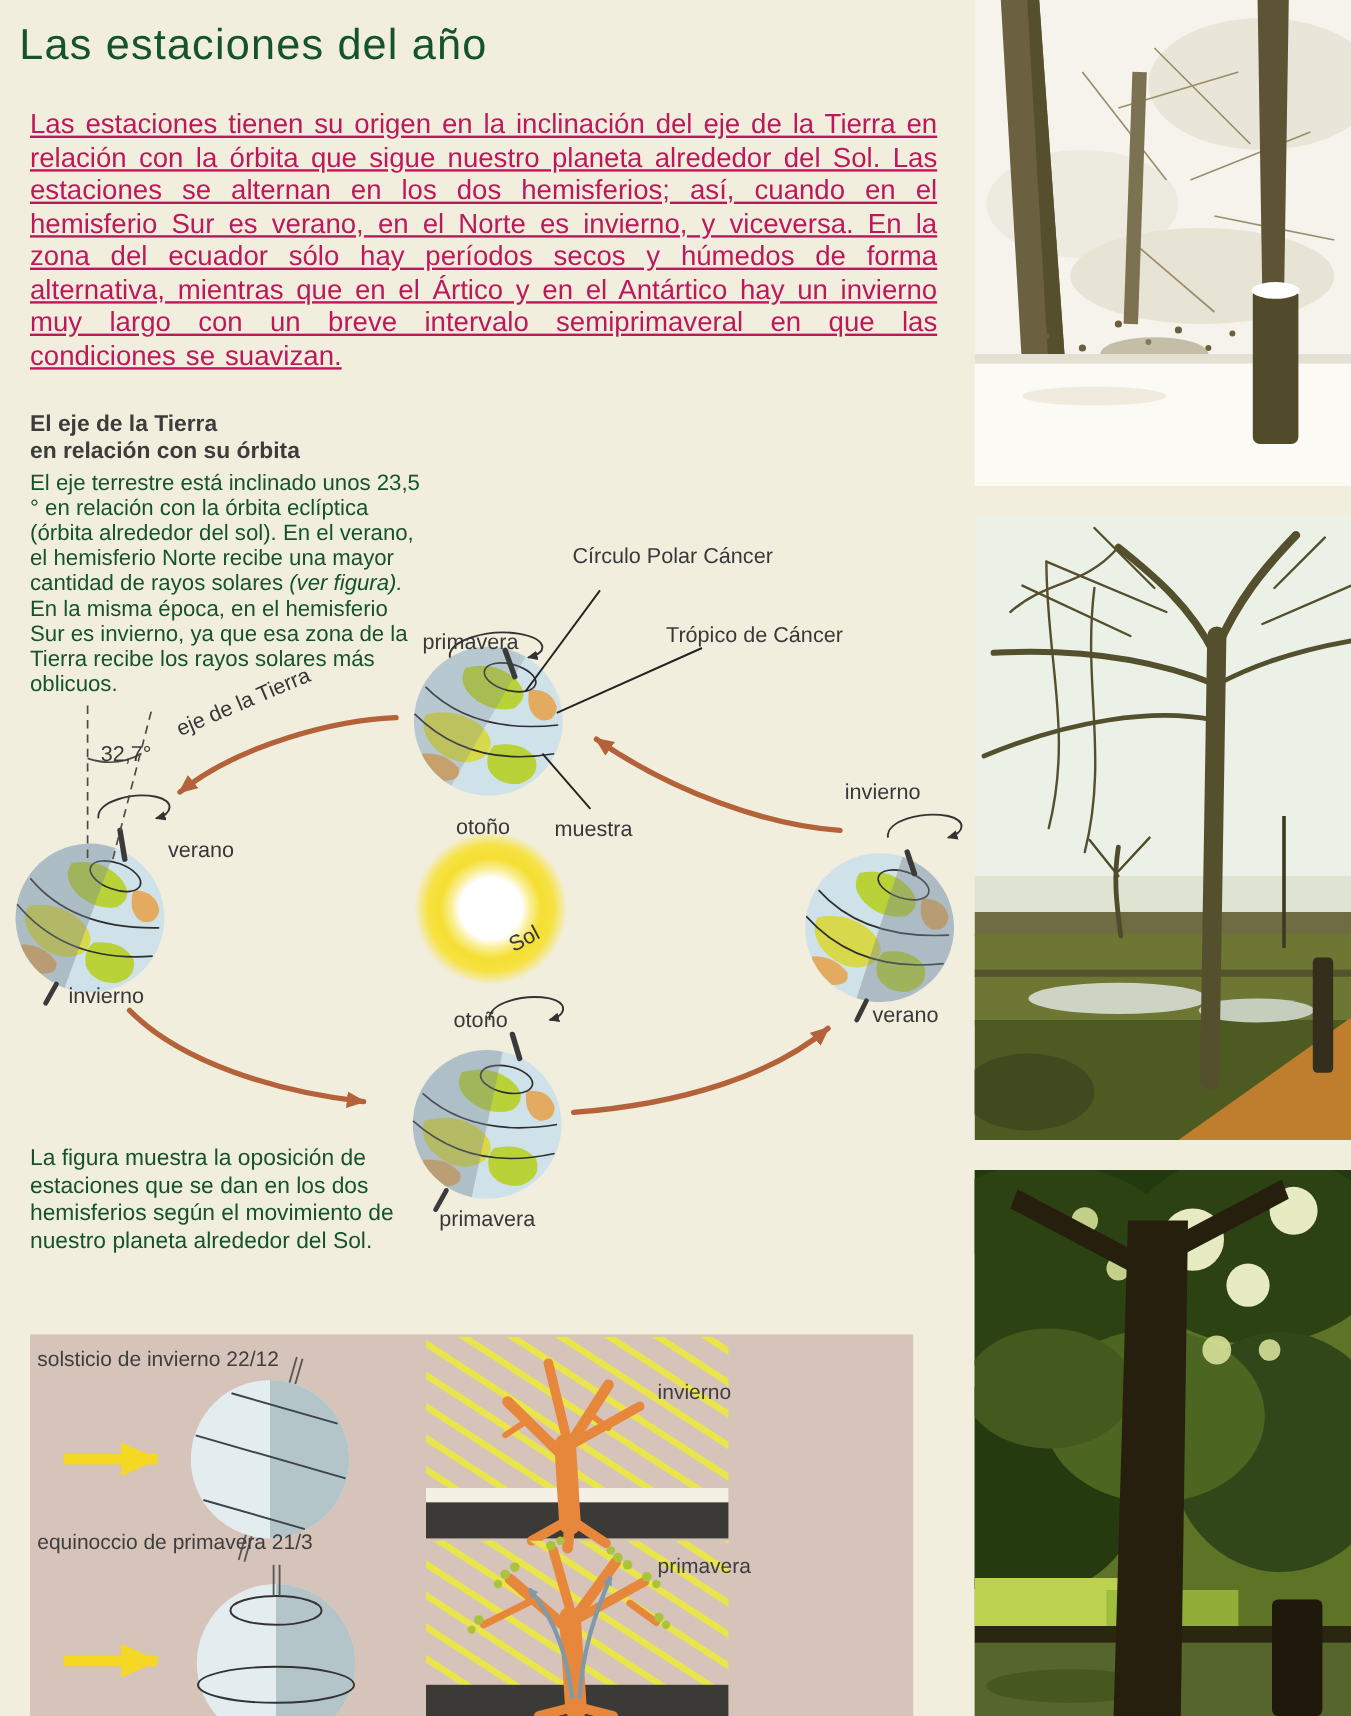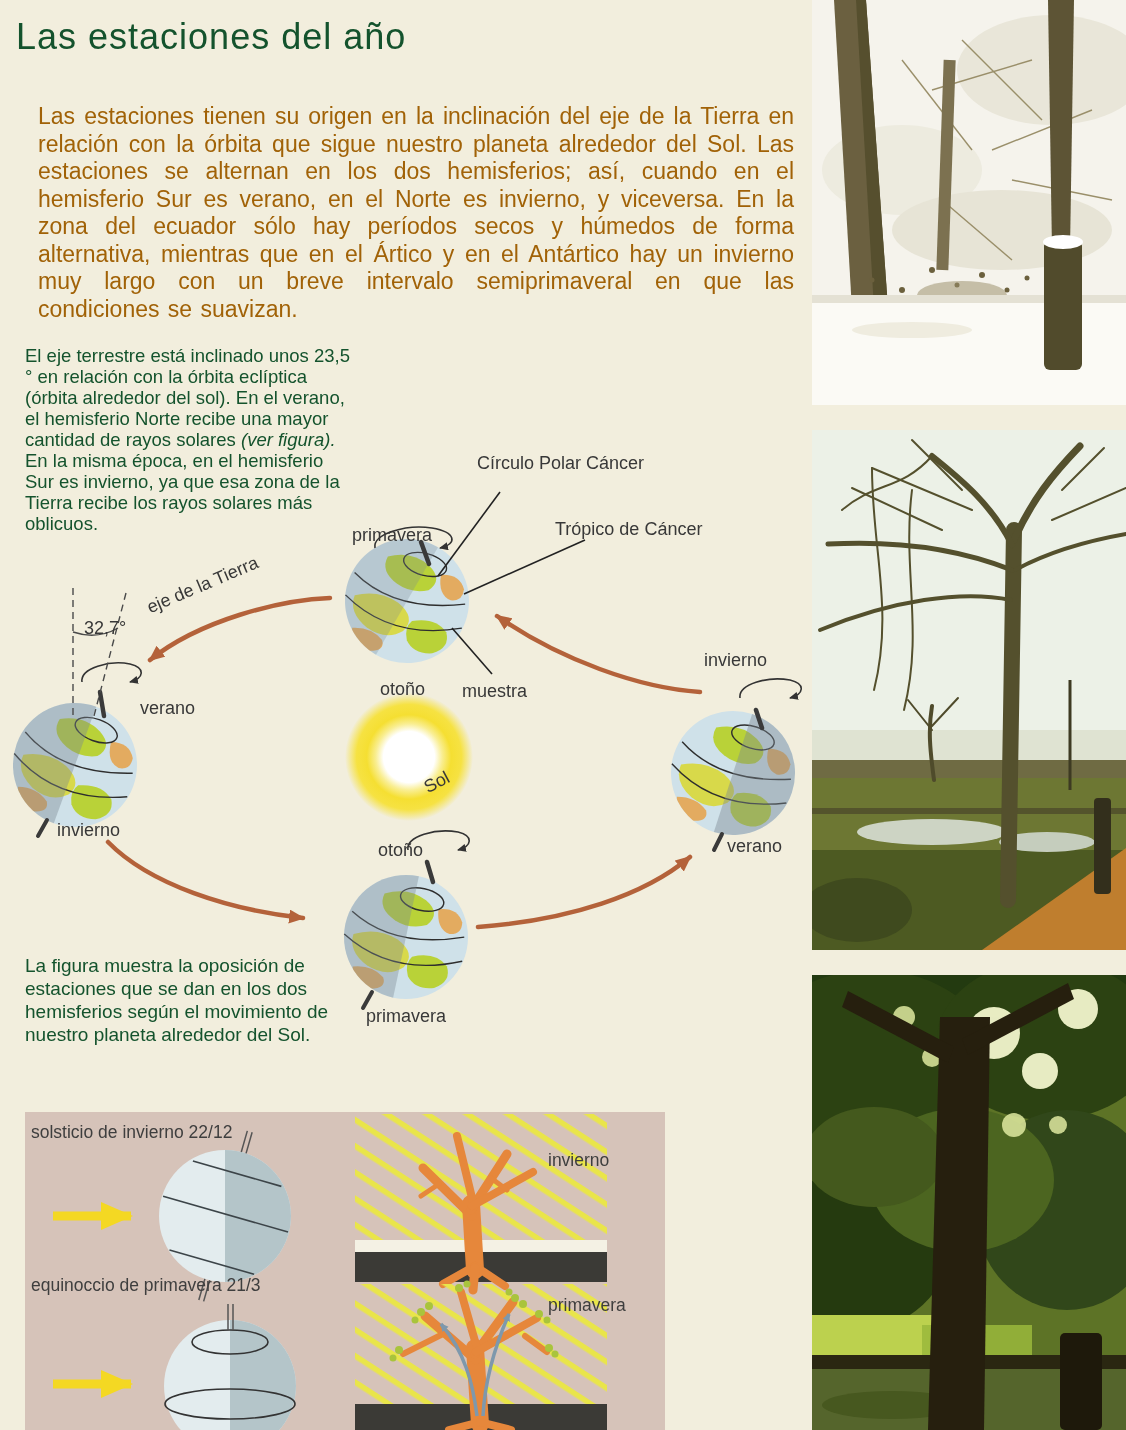--- a/index.html
+++ b/index.html
@@ -1,39 +1,41 @@
 <!DOCTYPE html>
 <html><head>
 <meta charset="utf-8">
 <style>
   html,body{margin:0;padding:0;}
   body{width:1126px;height:1430px;position:relative;overflow:hidden;
        background:#f2eedd;font-family:"Liberation Sans",sans-serif;color:#454545;}
   .abs{position:absolute;}
   #page-title{left:16px;top:16px;font-size:36px;letter-spacing:1px;color:#14532d;}
   #intro{left:25px;top:90px;width:756px;font-size:23px;line-height:27.5px;
-         text-align:justify;word-spacing:2px;color:#a16207;margin:13px;}
+         text-align:justify;word-spacing:2px;color:#be185d;margin:0;text-decoration:underline;}
   #sidebar{left:25px;top:342px;width:332px;}
   .side-head{font-size:19px;font-weight:bold;line-height:23px;color:#3c3c3c;}
   .side-body{margin-top:3px;font-size:18.5px;line-height:21px;color:#14532d;}
   .lbl{position:absolute;font-size:18px;color:#383838;white-space:nowrap;}
   #caption{left:25px;top:954px;width:340px;font-size:19px;line-height:23px;color:#14532d;margin:0;}
-  #solstice-panel{left:25px;top:1112px;width:640px;height:318px;background:#d6c3b9;overflow:hidden;}
+  #solstice-panel{left:25px;top:1112px;width:736px;height:318px;background:#d6c3b9;overflow:hidden;}
   .panel-lbl{position:absolute;font-size:17.5px;color:#3e3e3e;white-space:nowrap;}
   .photo{position:absolute;left:812px;width:314px;overflow:hidden;}
   svg{display:block;}
 </style>
 </head>
 <body>
 
 <div class="abs" id="page-title">Las estaciones del año</div>
 
 <p class="abs" id="intro">Las estaciones tienen su origen en la inclinación del eje de la Tierra en relación con la órbita que sigue nuestro planeta alrededor del Sol. Las estaciones se alternan en los dos hemisferios; así, cuando en el hemisferio Sur es verano, en el Norte es invierno, y viceversa. En la zona del ecuador sólo hay períodos secos y húmedos de forma alternativa, mientras que en el Ártico y en el Antártico hay un invierno muy largo con un breve intervalo semiprimaveral en que las condiciones se suavizan.</p>
 
 <div class="abs" id="sidebar">
+  <div class="side-head">El eje de la Tierra</div>
+  <div class="side-head">en relación con su órbita</div>
   <div class="side-body"><span>El eje terrestre está inclinado unos 23,5 ° en relación con la órbita eclíptica (órbita alrededor del sol). En el verano, el hemisferio Norte recibe una mayor cantidad de rayos solares </span><i>(ver figura).</i><span> En la misma época, en el hemisferio Sur es invierno, ya que esa zona de la Tierra recibe los rayos solares más oblicuos.</span></div>
 </div>
 
 <svg class="abs" style="left:0;top:430px" width="810" height="632" viewBox="0 0 810 632">
   <defs>
     <marker id="aOr" markerUnits="userSpaceOnUse" markerWidth="18" markerHeight="16" refX="14" refY="7" orient="auto">
         <path d="M0,0 L16,7 L0,14 Z" fill="#b4623a"></path>
       </marker>
     <marker id="aBk" markerUnits="userSpaceOnUse" markerWidth="10" markerHeight="9" refX="8" refY="4" orient="auto">
         <path d="M0,0 L9,4 L0,8 Z" fill="#333"></path>

